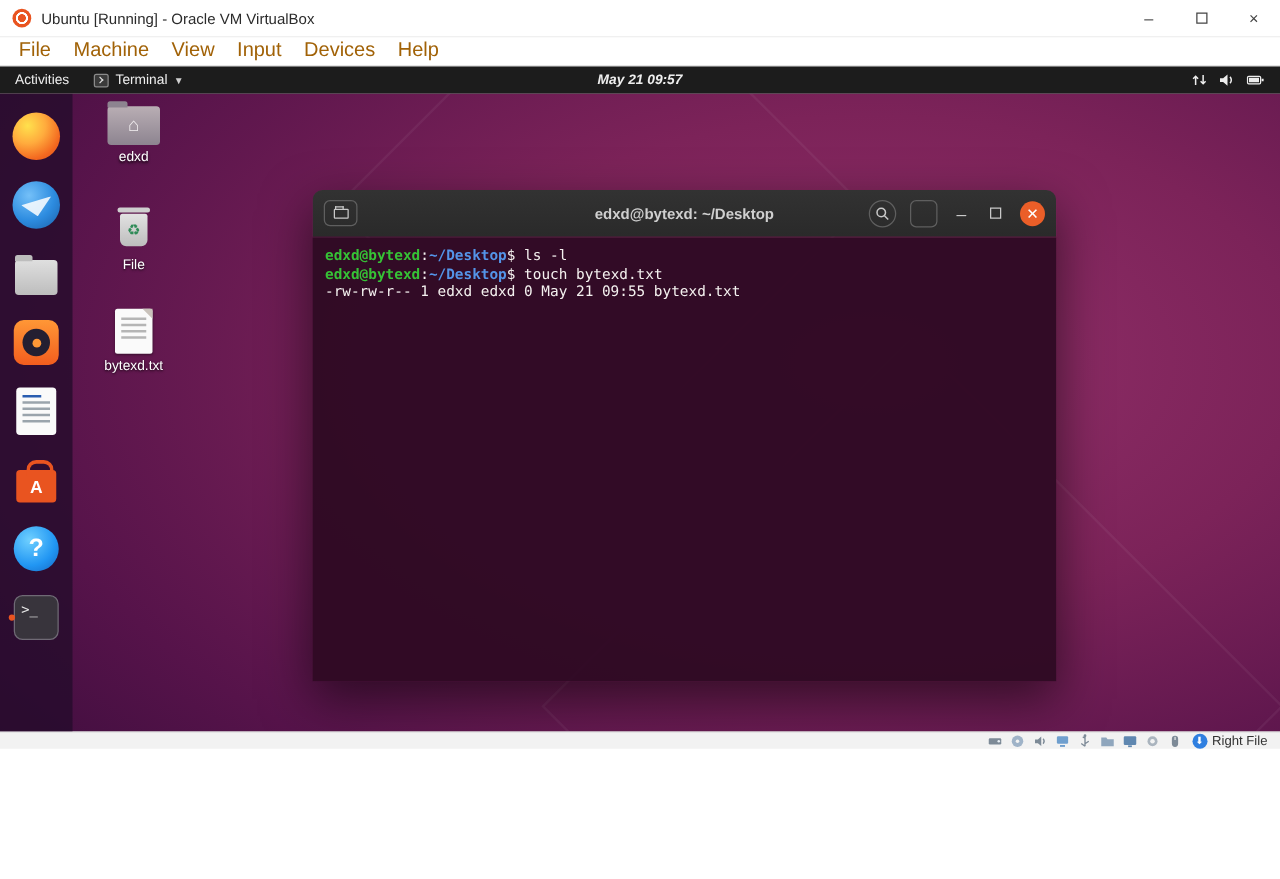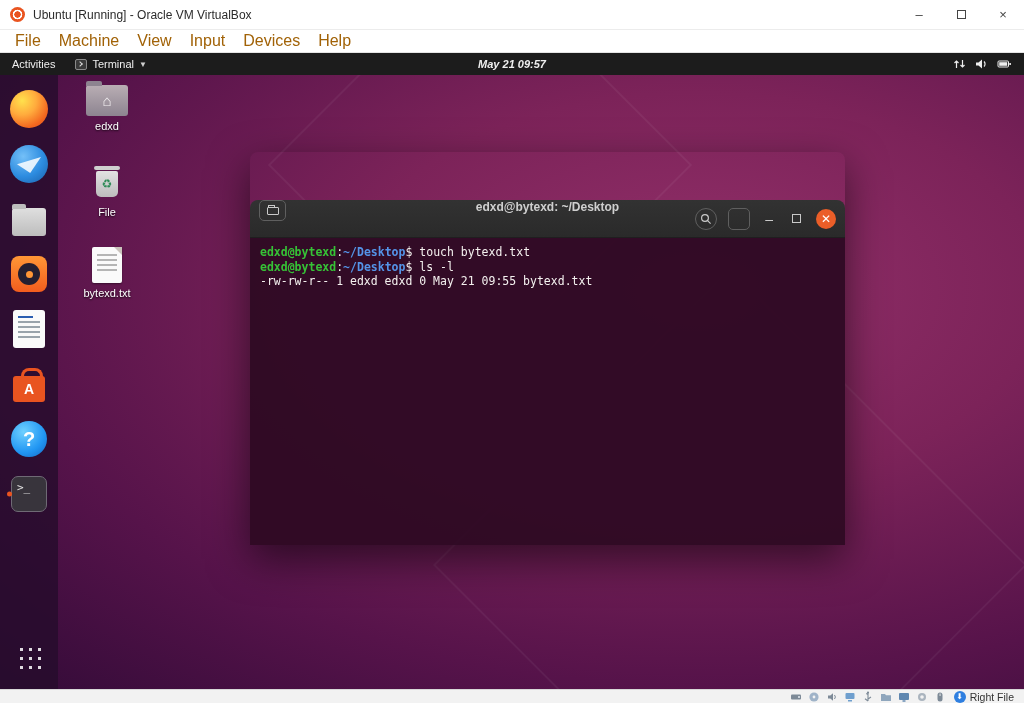--- a/index.html
+++ b/index.html
@@ -13,21 +13,21 @@
     margin-right:8px; flex:0 0 auto; }
   .vbox-title { font-size:12px; color:#2b2b2b; flex:1 1 auto; }
   .win-controls { display:flex; height:30px; }
   .win-btn { width:42px; height:30px; display:flex; align-items:center; justify-content:center; color:#444; font-size:13px; cursor:default; }
   .win-btn .sq { width:9px; height:9px; border:1px solid #444; display:block; }
 
   .vbox-menubar { height:23px; background:#ffffff; display:flex; align-items:center; padding-left:6px; border-bottom:1px solid #e4e4e4; }
   .menu-item { font-size:16px; color:#a16207; padding:0 9px; line-height:22px; }
 
   
-  .vm-screen { height:636px; position:relative; overflow:hidden; }
+  .vm-screen { height:532px; position:relative; overflow:hidden; }
 
   .gnome-topbar { height:22px; background:#1c1c1c; display:flex; align-items:center; position:relative; color:#eeeeee; font-size:11px; }
   .activities { padding:0 12px; font-weight:400; }
   .app-menu { display:flex; align-items:center; gap:5px; padding:0 8px; }
   .term-mini-icon { width:12px; height:11px; background:#3a3a3a; border:1px solid #8a8a8a; border-radius:2px; position:relative; }
   .term-mini-icon::after { content:""; position:absolute; left:2px; top:2px; width:3px; height:3px; border-left:1px solid #ddd; border-bottom:1px solid #ddd; transform:rotate(-135deg); }
   .caret { font-size:8px; color:#cfcfcf; }
   .clock { position:absolute; left:50%; transform:translateX(-50%); font-weight:600;font-style:italic; }
   .tray { margin-left:auto; display:flex; align-items:center; gap:9px; padding-right:12px; }
 
@@ -73,21 +73,21 @@
   .ic-home::before { content:""; position:absolute; top:-4px; left:0; width:16px; height:5px; background:#8d8490; border-radius:2px 2px 0 0; }
   .ic-trash { width:40px; height:36px; display:flex; flex-direction:column; align-items:center; }
   .ic-trash .lid { width:26px; height:4px; background:#cfcfcf; border-radius:2px; margin-bottom:1px; }
   .ic-trash .can { width:22px; height:26px; background:linear-gradient(#e2e2e2,#bdbdbd); border-radius:2px 2px 5px 5px; display:flex; align-items:center; justify-content:center; color:#2e8b57; font-size:12px; }
   .ic-txt { width:30px; height:36px; background:#fafafa; border-radius:2px; position:relative; padding:7px 5px; display:flex; flex-direction:column; gap:3.5px; box-shadow:0 1px 2px rgba(0,0,0,0.4); }
   .ic-txt::after { content:""; position:absolute; top:0; right:0; border-style:solid; border-width:0 8px 8px 0; border-color:transparent #c9c2bb transparent transparent; }
   .ic-txt i { display:block; height:1.5px; background:#b5b5b5; }
 
   
   .terminal { position:absolute; left:250px; top:77px; width:595px; height:393px; border-radius:8px 8px 0 0; box-shadow:0 14px 40px rgba(0,0,0,0.55); z-index:4; display:flex; flex-direction:column; }
-  .term-header { height:38px; background:linear-gradient(#323232,#2a2a2a); border-radius:8px 8px 0 0; border-bottom:1px solid #1f1f1f; display:flex; padding:0 9px; position:relative;margin-top:48px; }
+  .term-header { height:38px; background:linear-gradient(#323232,#2a2a2a); border-radius:8px 8px 0 0; border-bottom:1px solid #1f1f1f; display:flex; align-items:center; padding:0 9px; position:relative; }
   .term-title { position:absolute; left:50%; transform:translateX(-50%); color:#cfcfcf; font-size:12px; font-weight:600; }
   .hbtn { border:1px solid #5f5f5f; border-radius:5px; display:flex; align-items:center; justify-content:center; }
   .newtab-btn { width:27px; height:21px; }
   .newtab-btn .fold { width:12px; height:8px; border:1px solid #c9c9c9; border-radius:1px; position:relative; }
   .newtab-btn .fold::before { content:""; position:absolute; top:-3px; left:0; width:5px; height:2px; border:1px solid #c9c9c9; border-bottom:none; }
   .hright { margin-left:auto; display:flex; align-items:center; gap:11px; }
   .search-btn { width:22px; height:22px; border-radius:50%; }
   .menu-btn { width:22px; height:22px; display:flex; flex-direction:column; justify-content:center; gap:3px; padding:0 5px; }
   .menu-btn i { display:block; height:1.5px; background:#c9c9c9; }
   .tmin { color:#c9c9c9; font-size:14px; padding:0 4px; }
@@ -240,22 +240,22 @@
               <i></i>
               <i></i>
               <i></i>
             </span>
           <span class="tmin">–</span>
           <span class="tmax"></span>
           <span class="tclose">✕</span>
         </div>
       </div>
       <div class="term-body" style="background: rgba(48, 10, 36, 0.97);">
+          <div class="term-line"><span style="color: rgb(54, 194, 54); font-weight: bold;">edxd@bytexd</span><span style="color: rgb(244, 241, 239);">:</span><span style="color: rgb(84, 148, 232); font-weight: bold;">~/Desktop</span><span style="color: rgb(244, 241, 239);">$ </span><span style="color: rgb(244, 241, 239);">ls -l</span></div>
           <div class="term-line"><span style="color: rgb(54, 194, 54); font-weight: bold;">edxd@bytexd</span><span style="color: rgb(244, 241, 239);">:</span><span style="color: rgb(84, 148, 232); font-weight: bold;">~/Desktop</span><span style="color: rgb(244, 241, 239);">$ </span><span style="color: rgb(244, 241, 239);">touch bytexd.txt</span></div>
-          <div class="term-line"><span style="color: rgb(54, 194, 54); font-weight: bold;">edxd@bytexd</span><span style="color: rgb(244, 241, 239);">:</span><span style="color: rgb(84, 148, 232); font-weight: bold;">~/Desktop</span><span style="color: rgb(244, 241, 239);">$ </span><span style="color: rgb(244, 241, 239);">ls -l</span></div>
           <div class="term-line"><span style="color: rgb(244, 241, 239);">-rw-rw-r-- 1 edxd edxd 0 May 21 09:55 bytexd.txt</span></div>
         </div>
     </div>
   </div>
 </div>
 
 <div class="vbox-statusbar">
   <div class="sb-icons">
     <svg class="sb-ic" viewBox="0 0 12 12">
         <rect x="1" y="3.5" width="10" height="5" rx="1" fill="#7d8a97"></rect>

